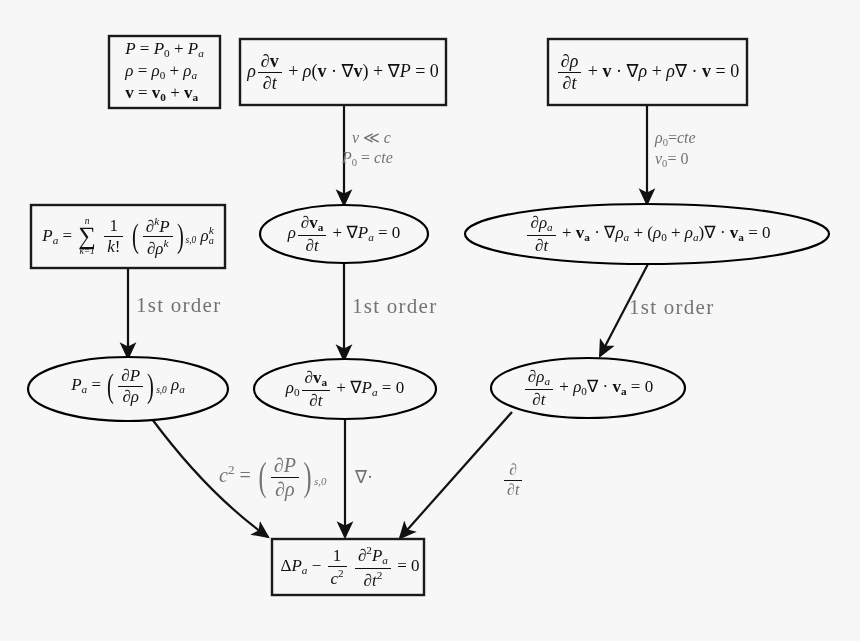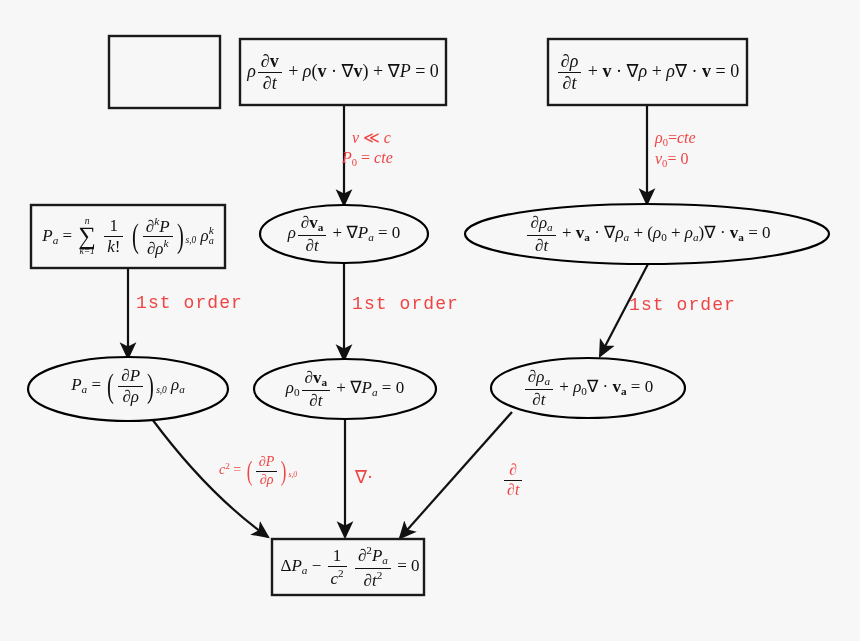--- a/index.html
+++ b/index.html
@@ -103,33 +103,32 @@
 
   .row-stack {
     display: flex;
     flex-direction: column;
     align-items: center;
     justify-content: center;
   }
   .edge-label {
     position: absolute;
     font-family: "Liberation Serif", serif;
-    color: #ef4444;
+    color: #737373;
     white-space: nowrap;
   }
   .edge-label.small-stack {
     display: flex;
     flex-direction: column;
     align-items: flex-start;
     line-height: 1.25;
   }
   .order-label {
     letter-spacing: 0.06em;
-    font-size: 18px;
-    font-family: Liberation Mono, monospace;
+    font-size: 21px;
   }
 </style>
 </head>
 <body>
 
 <div id="diagram-root">
 
   <svg class="canvas" viewBox="0 0 860 641">
     <defs>
       <marker id="arrowhead" markerWidth="9" markerHeight="9" refX="7.2" refY="4.2" orient="auto" markerUnits="strokeWidth">
@@ -167,20 +166,33 @@
 
     <ellipse class="node-shape" cx="128" cy="389" rx="100" ry="32"></ellipse>
 
     <ellipse class="node-shape" cx="345" cy="389" rx="91" ry="30"></ellipse>
 
     <ellipse class="node-shape" cx="588" cy="388" rx="97" ry="30"></ellipse>
 
     <rect class="node-box" x="272" y="539" width="152" height="56"></rect>
   </svg>
 
+  <div class="node-label" style="left:109px; top:36px; width:111px; height:72px;">
+    <div class="math row-stack" style="font-size:17px; align-items:flex-start;">
+      <div>
+        <i class="v">P</i> = <i class="v">P</i><span class="sub-n">0</span> + <i class="v">P</i><span class="sub">a</span>
+      </div>
+      <div style="margin-top:2px;">
+        <i class="v">ρ</i> = <i class="v">ρ</i><span class="sub-n">0</span> + <i class="v">ρ</i><span class="sub">a</span>
+      </div>
+      <div style="margin-top:2px;">
+        <b class="vec">v</b> = <b class="vec">v<span class="sub-n" style="font-weight:bold;">0</span></b> + <b class="vec">v<span class="sub-n" style="font-weight:bold;">a</span></b>
+      </div>
+    </div>
+  </div>
 
   <div class="node-label" style="left:240px; top:39px; width:206px; height:66px;">
     <div class="math" style="font-size:18px;">
       <i class="v">ρ</i><span class="frac"><span class="num">∂<b class="vec">v</b></span><span class="den">∂<i class="v">t</i></span></span>
       + <i class="v">ρ</i>(<b class="vec">v</b> · ∇<b class="vec">v</b>) + ∇<i class="v">P</i> = 0
     </div>
   </div>
 
   <div class="node-label" style="left:548px; top:39px; width:199px; height:66px;">
     <div class="math" style="font-size:18px;">
@@ -262,21 +274,21 @@
       <i class="v">v</i><span class="sub-n">0</span>= 0
     </span>
   </div>
 
   <div class="edge-label order-label" style="left:136px; top:293px;">1st order</div>
 
   <div class="edge-label order-label" style="left:352px; top:294px;">1st order</div>
 
   <div class="edge-label order-label" style="left:629px; top:295px;">1st order</div>
 
-  <div class="edge-label math" style="left:219px; top:455px; font-size:14px;">
+  <div class="edge-label math" style="left:219px; top:455px; font-size:20px;">
     <i class="v">c</i><span class="sup-n">2</span> =
     <span class="paren-big">(</span><span class="frac"><span class="num">∂<i class="v">P</i></span><span class="den">∂<i class="v">ρ</i></span></span><span class="paren-big">)</span><span class="sub" style="font-size:0.55em;">s,0</span>
   </div>
 
   <div class="edge-label math" style="left:355px; top:468px; font-size:18px;">
     ∇·
   </div>
 
   <div class="edge-label math" style="left:502px; top:462px; font-size:16px;">
     <span class="frac"><span class="num">∂</span><span class="den">∂<i class="v">t</i></span></span>

